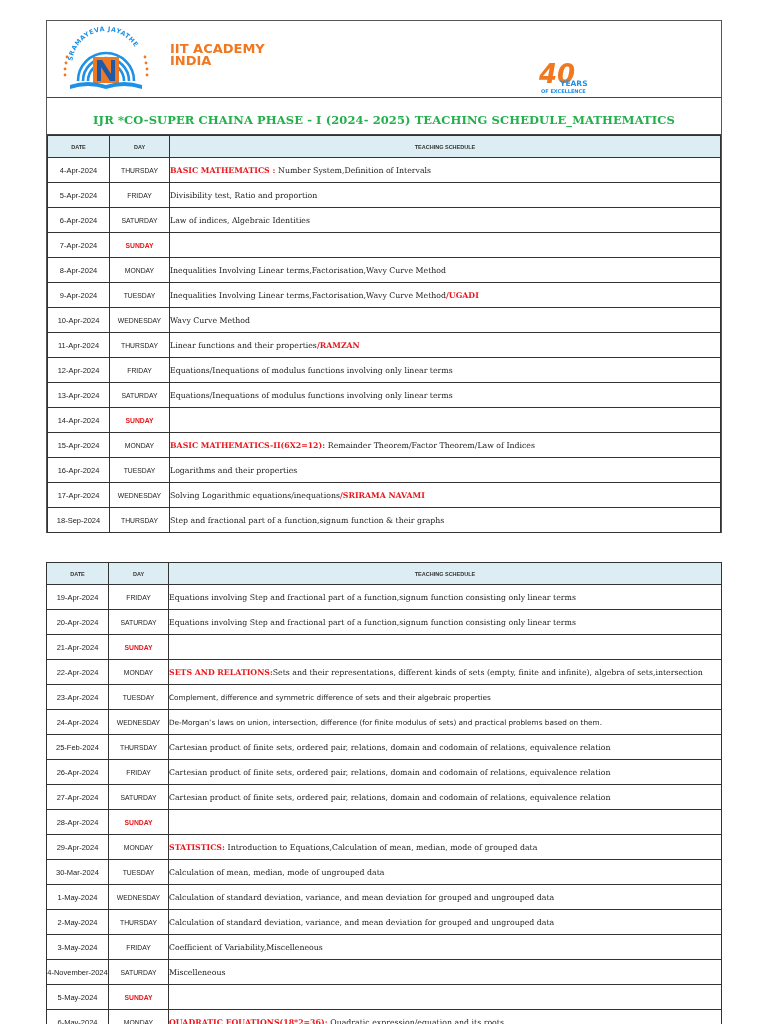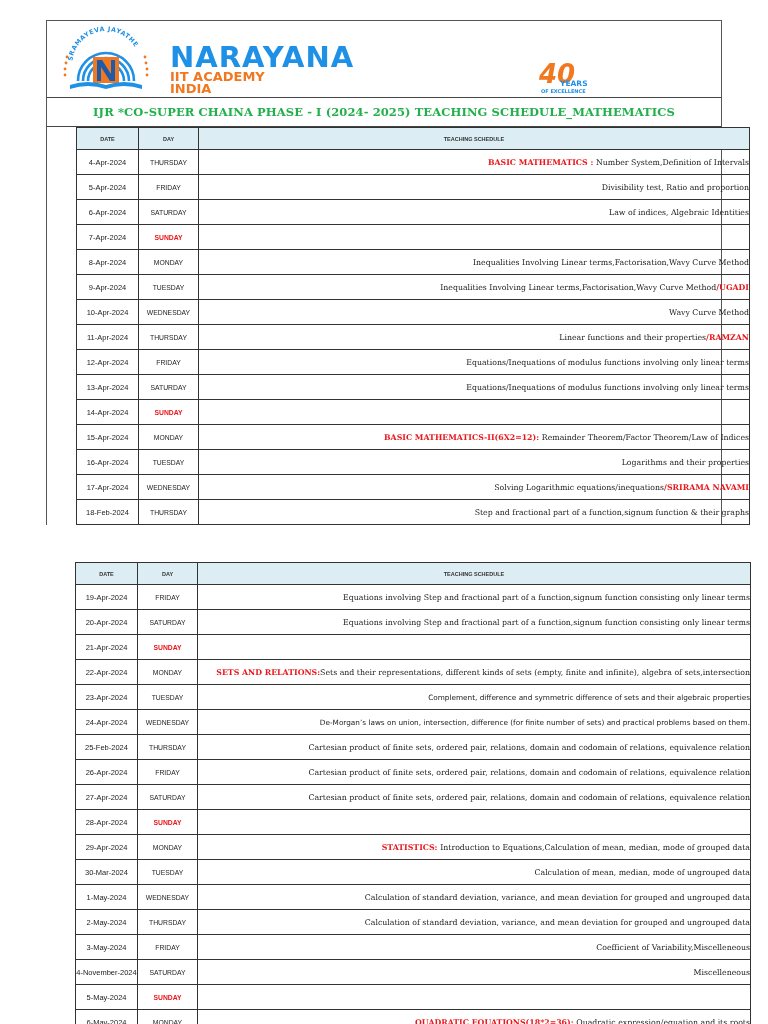--- a/index.html
+++ b/index.html
@@ -7,32 +7,32 @@
     .page { position: absolute; left: 0; top: 0; width: 768px; height: 1024px; }
 
     
     .table1 { position: absolute; left: 46px; top: 20px; width: 676px; border: 1px solid #555; border-bottom: none; box-sizing: border-box; }
     .header-band { height: 76px; position: relative; border-bottom: 1px solid #444; }
     .logo-emblem { position: absolute; left: 9px; top: 4px; width: 100px; height: 68px; }
     .brand { position: absolute; left: 123px; top: 22px; }
     .brand-name { font-family: "DejaVu Sans", sans-serif; font-weight: bold; font-size: 29px; color: #1e90e6; letter-spacing: 1px; line-height: 28px; }
     .brand-sub { font-family: "DejaVu Sans", sans-serif; font-weight: bold; font-size: 13px; color: #f07820; line-height: 12px; }
     .years-badge { position: absolute; left: 488px; top: 36px; width: 62px; height: 40px; }
-    .title-row { height: 28px; border-bottom: 1px solid #444; display: flex; align-items: center; justify-content: center; }
+    .title-row { height: 28px; border-bottom: 1px solid #444; display: flex; align-items: center; justify-content: center; margin-top: 8px; }
     .title-text { font-family: "DejaVu Serif", serif; font-weight: bold; font-size: 11.5px; color: #22b04b; letter-spacing: 0.1px; }
 
-    table.sched { border-collapse: collapse; width: 100%; table-layout: fixed; margin-left: 29px; }
+    table.sched { border-collapse: collapse; width: 100%; table-layout: fixed; }
     table.sched td, table.sched th { border: 1px solid #333; padding: 0; height: 24px; }
     table.sched th { background: #dceef3; font-size: 5.5px; font-weight: bold; color: #333; height: 21px; }
     .c-date { width: 62px; }
     .c-day { width: 60px; }
     td.date { text-align: center; font-size: 7.5px; color: #222; }
     td.day { text-align: center; font-size: 6.8px; color: #222; }
     td.day.sun { color: #e8171c; font-weight: bold; }
-    td.topic { font-family: "DejaVu Serif", serif; font-size: 7.8px; color: #222; padding-left: 2px; line-height: 9px; text-align: right; }
+    td.topic { font-family: "DejaVu Serif", serif; font-size: 7.8px; color: #222; padding-left: 2px; line-height: 9px; }
     td.topic.sans { font-family: "DejaVu Sans", sans-serif; font-size: 7.3px; }
     .hl { color: #e8171c; font-weight: bold; }
 
     .table2 { position: absolute; left: 46px; top: 562px; width: 676px; }
     .table2 table.sched td { height: 24px; }
   </style>
 </head>
 <body>
 
 <div class="page">
@@ -59,21 +59,20 @@
           <circle cx="90" cy="38" r="1.4"></circle>
             <circle cx="91" cy="44" r="1.4"></circle>
             <circle cx="91" cy="50" r="1.4"></circle>
             <circle cx="89" cy="32" r="1.4"></circle>
         </g>
         <rect x="37" y="32" width="26" height="26" fill="#f07820"></rect>
         <path d="M41,56 V35 H46 L55,49 V35 H59 V56 H54 L45,42 V56 Z" fill="#1e5aa8"></path>
         <path d="M14,60 Q32,54 50,60 Q68,54 86,60 L86,64 Q68,58 50,64 Q32,58 14,64 Z" fill="#1e90e6"></path>
       </svg>
       <div class="brand">
-        <div class="brand-name">NARAYANA</div>
         <div class="brand-sub">IIT ACADEMY</div>
         <div class="brand-sub">INDIA</div>
       </div>
       <svg class="years-badge" viewBox="0 0 62 40">
         <text x="4" y="26" font-size="26" font-weight="bold" fill="#f07820" font-family="DejaVu Sans, sans-serif" font-style="italic">40</text>
         <text x="25" y="29" font-size="7.5" font-weight="bold" fill="#1e90e6" font-family="DejaVu Sans, sans-serif">YEARS</text>
         <text x="6" y="36" font-size="5" font-weight="bold" fill="#1e90e6" font-family="DejaVu Sans, sans-serif">OF EXCELLENCE</text>
       </svg>
     </div>
     <div class="title-row">
@@ -157,21 +156,21 @@
             <td class="date">16-Apr-2024</td>
             <td class="day">TUESDAY</td>
             <td class="topic"><span class="hl"></span><span> Logarithms and their properties</span><span class="hl"></span></td>
           </tr>
           <tr>
             <td class="date">17-Apr-2024</td>
             <td class="day">WEDNESDAY</td>
             <td class="topic"><span class="hl"></span><span>Solving Logarithmic equations/inequations</span><span class="hl">/SRIRAMA NAVAMI</span></td>
           </tr>
           <tr>
-            <td class="date">18-Feb-2024</td>
+            <td class="date">18-Sep-2024</td>
             <td class="day">THURSDAY</td>
             <td class="topic"><span class="hl"></span><span>Step and fractional part of  a function,signum function &amp; their graphs</span><span class="hl"></span></td>
           </tr>
         </tbody>
     </table>
   </div>
 
   <div class="table2">
     <table class="sched">
       <colgroup>
@@ -208,21 +207,21 @@
             <td class="topic"><span class="hl">SETS AND RELATIONS:</span><span>Sets and their representations, different kinds of sets (empty, finite and infinite), algebra of sets,intersection</span><span class="hl"></span></td>
           </tr>
           <tr>
             <td class="date">23-Apr-2024</td>
             <td class="day">TUESDAY</td>
             <td class="topic sans"><span class="hl"></span><span>Complement, difference and symmetric difference of sets and their algebraic properties</span><span class="hl"></span></td>
           </tr>
           <tr>
             <td class="date">24-Apr-2024</td>
             <td class="day">WEDNESDAY</td>
-            <td class="topic sans"><span class="hl"></span><span>De-Morgan’s laws on union, intersection, difference (for finite number of sets) and practical problems based on them.</span><span class="hl"></span></td>
+            <td class="topic sans"><span class="hl"></span><span>De-Morgan’s laws on union, intersection, difference (for finite modulus of sets) and practical problems based on them.</span><span class="hl"></span></td>
           </tr>
           <tr>
             <td class="date">25-Feb-2024</td>
             <td class="day">THURSDAY</td>
             <td class="topic"><span class="hl"></span><span>Cartesian product of finite sets, ordered pair, relations, domain and codomain of relations, equivalence relation</span><span class="hl"></span></td>
           </tr>
           <tr>
             <td class="date">26-Apr-2024</td>
             <td class="day">FRIDAY</td>
             <td class="topic"><span class="hl"></span><span>Cartesian product of finite sets, ordered pair, relations, domain and codomain of relations, equivalence relation</span><span class="hl"></span></td>

